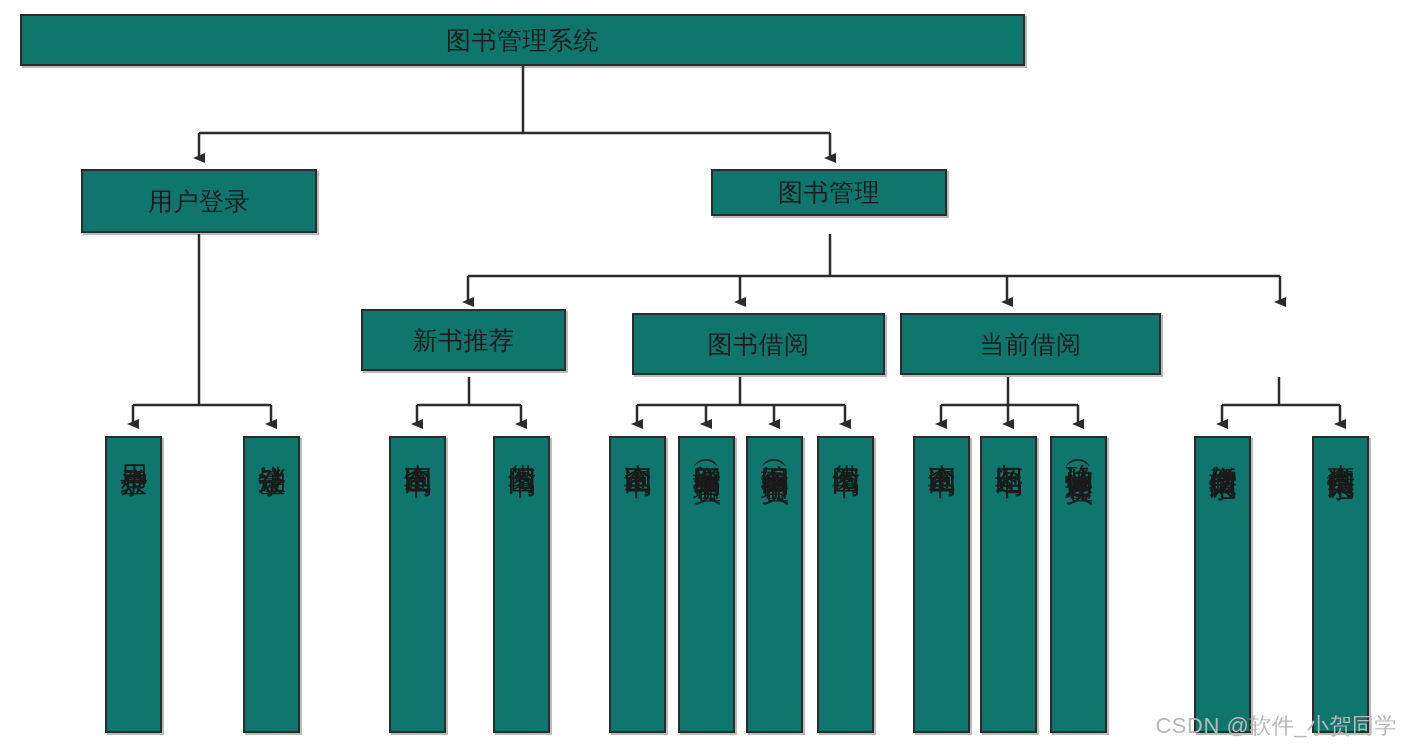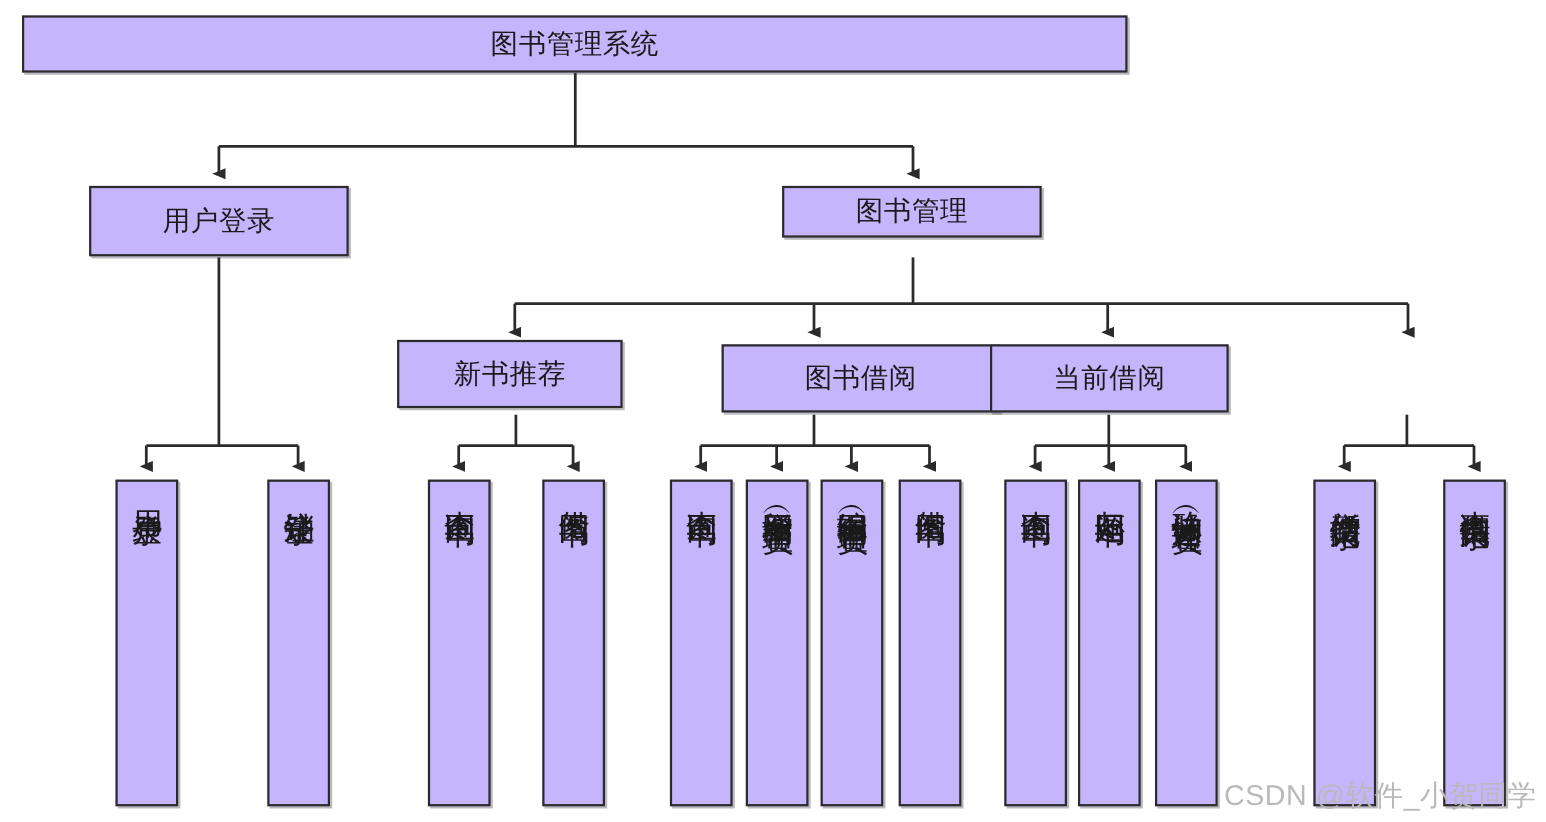--- a/index.html
+++ b/index.html
@@ -16,21 +16,21 @@
   }
   svg.edges{
     position:absolute;
     left:0; top:0;
     width:1405px; height:747px;
     pointer-events:none;
   }
   .node{
     position:absolute;
     box-sizing:border-box;
-    background:#c4b5fd;
+    background:#0f766e;
     border:2.5px solid #2b2b2b;
     box-shadow:2px 2px 0 rgba(60,60,60,0.35);
     display:flex;
     align-items:center;
     justify-content:center;
     color:#1a1a1a;
     z-index:2;
   }
   .node .label{
     display:block;
@@ -56,21 +56,21 @@
     text-orientation:upright;
     font-size:28px;
     line-height:1.0;
     letter-spacing:2px;
     white-space:nowrap;
   }
   .watermark{
     position:absolute;
     right:8px;
     bottom:6px;
-    font-size:26px;
+    font-size:22px;
     color:#b9b9b9;
     letter-spacing:0.5px;
     z-index:5;
     white-space:nowrap;
   }
 </style>
 </head>
 <body>
 
 <div id="canvas">
@@ -132,24 +132,24 @@
   <div class="node h" style="left:81px; top:169px; width:236px; height:64px;">
     <span class="label">用户登录</span>
   </div>
   <div class="node h" style="left:711px; top:169px; width:236px; height:47px;">
     <span class="label">图书管理</span>
   </div>
 
   <div class="node h" style="left:361px; top:309px; width:205px; height:62px;">
     <span class="label">新书推荐</span>
   </div>
-  <div class="node h" style="left:632px; top:313px; width:253px; height:62px;margin-left:24px;">
+  <div class="node h" style="left:632px; top:313px; width:253px; height:62px;">
     <span class="label">图书借阅</span>
   </div>
-  <div class="node h" style="left:900px; top:313px; width:217px; height:62px;">
+  <div class="node h" style="left:900px; top:313px; width:261px; height:62px;">
     <span class="label">当前借阅</span>
   </div>
 
   <div class="node v" style="left:105px; top:436px; width:57px; height:297px;">
     <span class="label">用户登录</span>
   </div>
   <div class="node v" style="left:243px; top:436px; width:57px; height:297px;">
     <span class="label">注销登录</span>
   </div>
 

